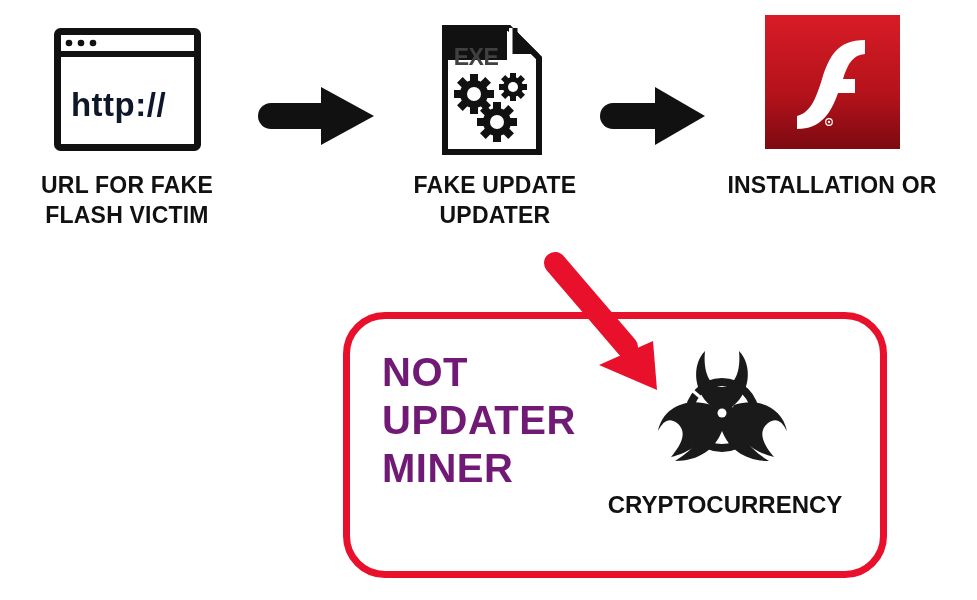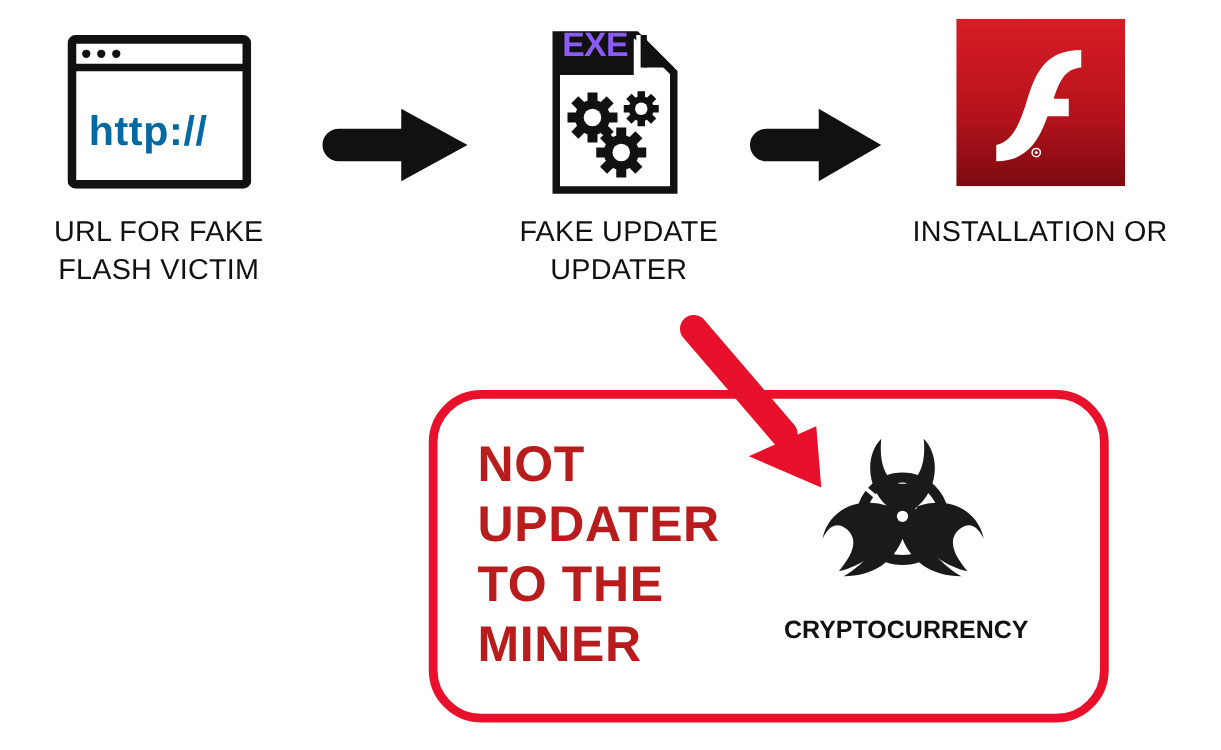--- a/index.html
+++ b/index.html
@@ -1,42 +1,42 @@
 <!DOCTYPE html>
 <html><head>
   <meta charset="utf-8">
   <style>
     html, body { margin: 0; padding: 0; background: #ffffff; }
     body { width: 977px; height: 600px; position: relative; overflow: hidden;
            font-family: "Liberation Sans", sans-serif; }
     .abs { position: absolute; }
-    .label { position: absolute; text-align: center; font-weight: normal; color: #111111;
+    .label { position: absolute; text-align: center; font-weight: bold; color: #111111;
              font-size: 23px; line-height: 30px; letter-spacing: 0.2px; }
     .label span { display: block; white-space: nowrap; }
     svg { display: block; }
-    .warn { position: absolute; left: 382px; top: 348px; color: #b91c1c; font-weight: bold;
+    .warn { position: absolute; left: 382px; top: 348px; color: #701a75; font-weight: bold;
             font-size: 40px; line-height: 48px; letter-spacing: 0.5px; }
     .warn span { display: block; white-space: nowrap; }
     .miner-label { position: absolute; left: 585px; top: 490px; width: 280px; text-align: center;
-                   font-weight: bold; color: #111111; font-size: 20px; line-height: 29px; }
+                   font-weight: bold; color: #111111; font-size: 24px; line-height: 29px; }
     .miner-label span { display: block; white-space: nowrap; }
   </style>
 </head>
 <body>
 
 <div class="abs" style="left:54px; top:28px;">
   <svg width="147" height="123" viewBox="0 0 147 123">
     <rect x="3.5" y="3.5" width="140" height="116" rx="3" ry="3" fill="#ffffff" stroke="#111111" stroke-width="7"></rect>
     <line x1="3.5" y1="26" x2="143.5" y2="26" stroke="#111111" stroke-width="6"></line>
     <circle cx="15" cy="15" r="3.3" fill="#111111"></circle>
     <circle cx="27" cy="15" r="3.3" fill="#111111"></circle>
     <circle cx="39" cy="15" r="3.3" fill="#111111"></circle>
   </svg>
 </div>
-<div class="abs" style="left:54px; top:87px; width:129px; text-align:center; font-weight:bold; font-size:33px; line-height:36px; color:#0369a1; letter-spacing:0.5px;">http://</div>
+<div class="abs" style="left:54px; top:87px; width:129px; text-align:center; font-weight:bold; font-size:33px; line-height:36px; color:#0f172a; letter-spacing:0.5px;">http://</div>
 
 <div class="label" style="left:12px; top:170px; width:230px;">
   <span>URL FOR FAKE</span>
   <span>FLASH VICTIM</span>
 </div>
 
 <div class="abs" style="left:257px; top:85px;">
   <svg width="118" height="62" viewBox="0 0 118 62">
     <line x1="14" y1="31" x2="66" y2="31" stroke="#111111" stroke-width="26" stroke-linecap="round"></line>
     <polygon points="64,2 117,31 64,60" fill="#111111"></polygon>
@@ -89,21 +89,21 @@
         <rect x="12" y="-4" width="8" height="8"></rect>
         <rect x="-4" y="-20" width="8" height="8" transform="rotate(45)"></rect>
         <rect x="-4" y="12" width="8" height="8" transform="rotate(45)"></rect>
         <rect x="-20" y="-4" width="8" height="8" transform="rotate(45)"></rect>
         <rect x="12" y="-4" width="8" height="8" transform="rotate(45)"></rect>
         <circle r="7" fill="#ffffff"></circle>
       </g>
     </g>
   </svg>
 </div>
-<div class="abs" style="left:445px; top:22px; width:62px; text-align:center; font-weight:bold; font-size:27px; line-height:28px; color:#8b5cf6; letter-spacing:-0.5px;">EXE</div>
+<div class="abs" style="left:445px; top:43px; width:62px; text-align:center; font-weight:bold; font-size:23px; line-height:28px; color:#404040; letter-spacing:-0.5px;">EXE</div>
 
 <div class="label" style="left:380px; top:170px; width:230px;">
   <span>FAKE UPDATE</span>
   <span>UPDATER</span>
 </div>
 
 <div class="abs" style="left:599px; top:85px;">
   <svg width="108" height="62" viewBox="0 0 108 62">
     <line x1="14" y1="31" x2="58" y2="31" stroke="#111111" stroke-width="26" stroke-linecap="round"></line>
     <polygon points="56,2 106,31 56,60" fill="#111111"></polygon>
@@ -135,21 +135,20 @@
 <div class="abs" style="left:535px; top:245px;">
   <svg width="140" height="150" viewBox="0 0 140 150">
     <line x1="20" y1="18" x2="92" y2="102" stroke="#e8102a" stroke-width="22" stroke-linecap="round"></line>
     <polygon points="64,120 118,96 122,145" fill="#e8102a"></polygon>
   </svg>
 </div>
 
 <div class="warn">
   <span>NOT</span>
   <span>UPDATER</span>
-  <span>TO THE</span>
   <span>MINER</span>
 </div>
 
 <div class="abs" style="left:655px; top:345px;">
   <svg width="135" height="125" viewBox="0 0 135 125">
     <g fill="#1a1a1a">
 
       <circle cx="67" cy="70" r="33" fill="none" stroke="#1a1a1a" stroke-width="8"></circle>
 
       <path d="M50,6 C36,20 38,50 60,64 L74,64 C96,50 98,20 84,6 C86,26 80,42 67,42 C54,42 48,26 50,6 Z"></path>

